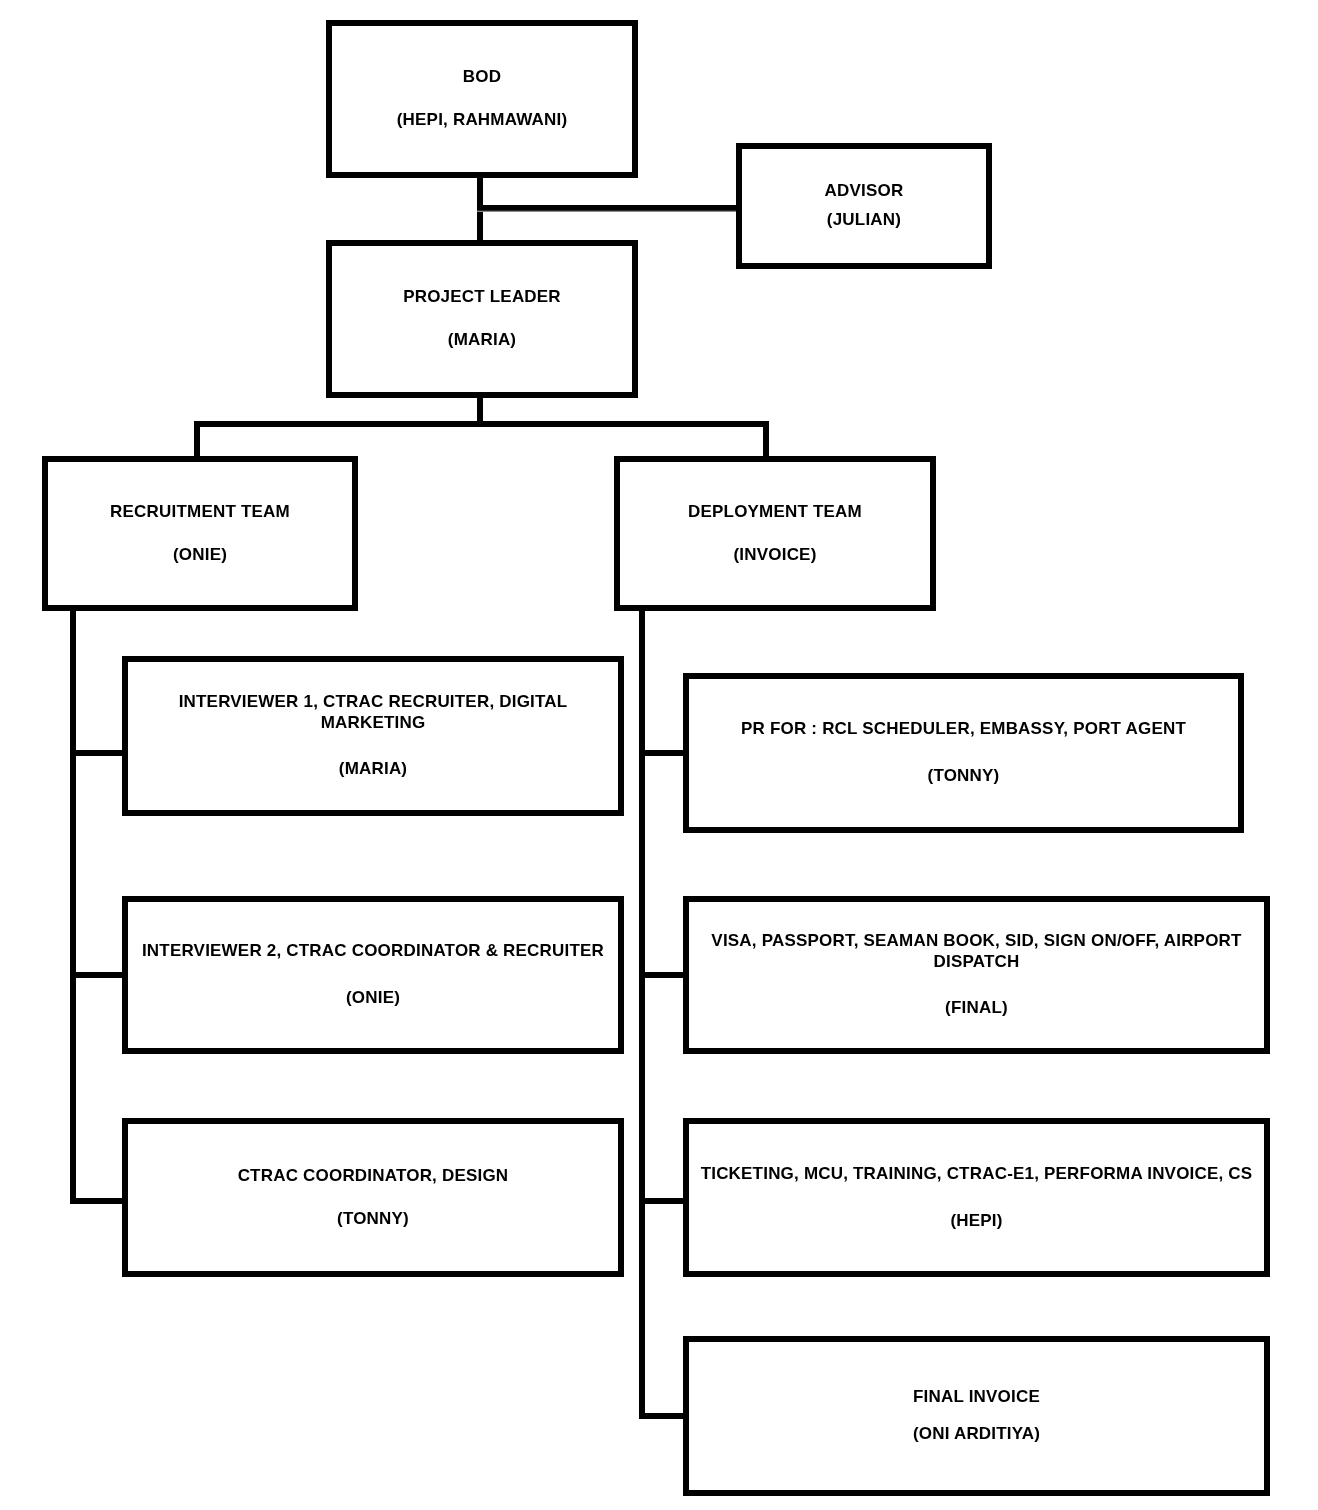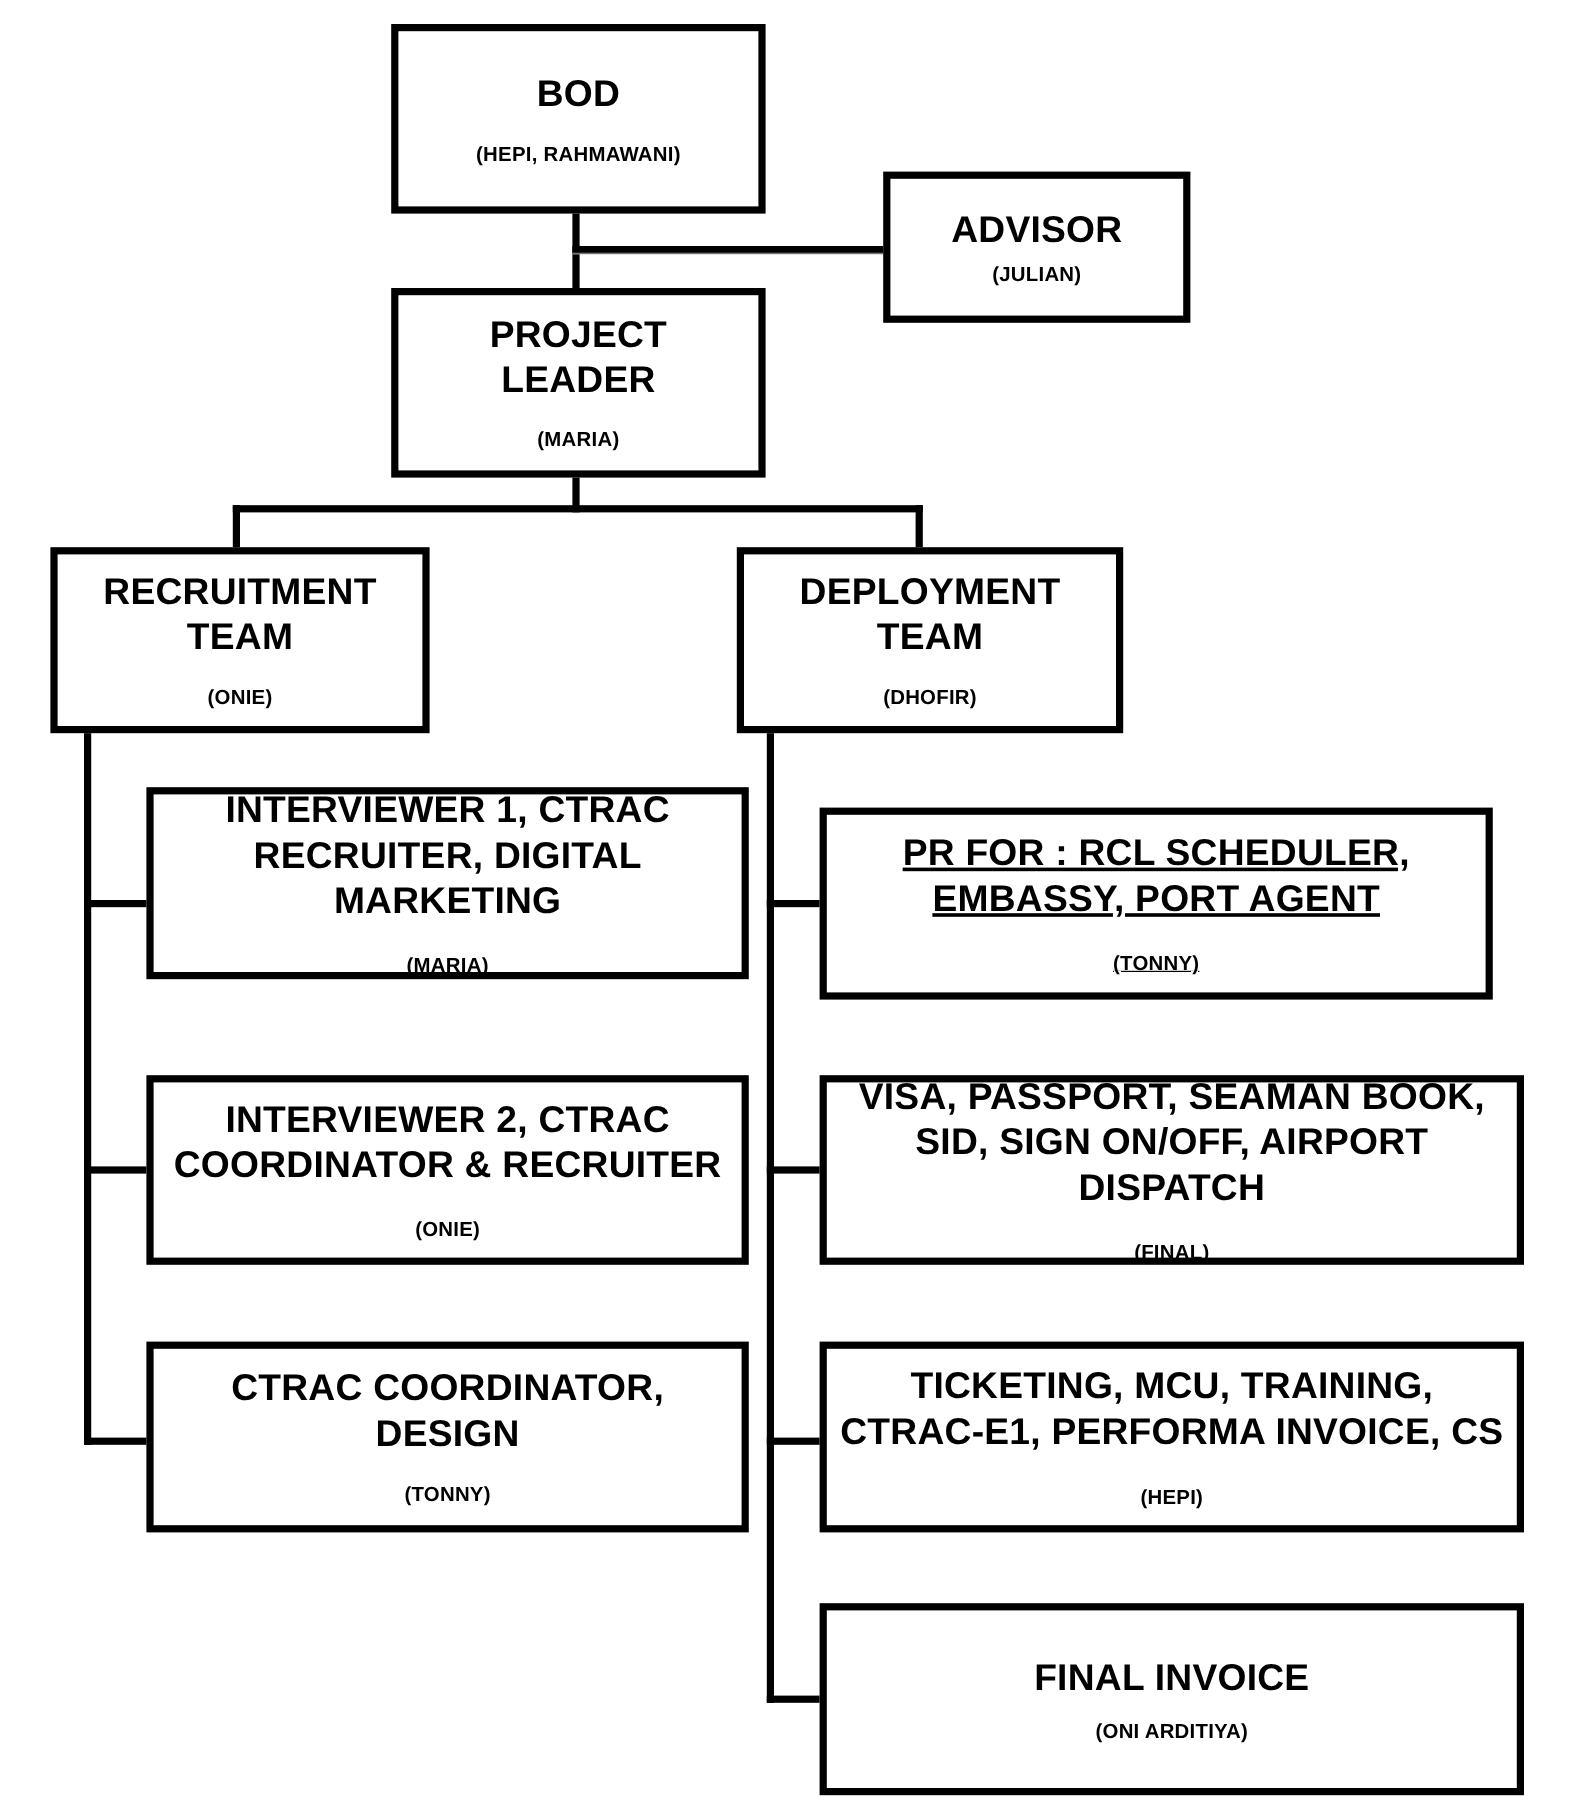--- a/index.html
+++ b/index.html
@@ -28,21 +28,21 @@
     flex-direction: column;
     align-items: center;
     justify-content: center;
     text-align: center;
     color: #000000;
     font-weight: bold;
     letter-spacing: 0.2px;
     z-index: 2;
   }
   .node .title {
-    font-size: 31px;
+    font-size: 17px;
     line-height: 1.22;
     padding: 0 10px;
     white-space: pre-line;
   }
   .node .person {
     font-size: 17px;
     line-height: 1.22;
     padding: 0 10px;
     margin-top: 22px;
   }
@@ -104,39 +104,39 @@
     <div class="person">(MARIA)</div>
   </div>
 
   <div class="node" style="left:42px; top:456px; width:316px; height:155px;">
     <div class="title">RECRUITMENT TEAM</div>
     <div class="person">(ONIE)</div>
   </div>
 
   <div class="node" style="left:614px; top:456px; width:322px; height:155px;">
     <div class="title">DEPLOYMENT TEAM</div>
-    <div class="person">(DHOFIR)</div>
+    <div class="person">(INVOICE)</div>
   </div>
 
   <div class="node two-line-gap" style="left:122px; top:656px; width:502px; height:160px;">
     <div class="title">INTERVIEWER 1, CTRAC RECRUITER, DIGITAL MARKETING</div>
     <div class="person">(MARIA)</div>
   </div>
 
   <div class="node two-line-gap" style="left:122px; top:896px; width:502px; height:158px;">
     <div class="title">INTERVIEWER 2, CTRAC COORDINATOR &amp; RECRUITER</div>
     <div class="person">(ONIE)</div>
   </div>
 
   <div class="node" style="left:122px; top:1118px; width:502px; height:159px;">
     <div class="title">CTRAC COORDINATOR, DESIGN</div>
     <div class="person">(TONNY)</div>
   </div>
 
-  <div class="node two-line-gap" style="left:683px; top:673px; width:561px; height:160px;text-decoration:underline;">
+  <div class="node two-line-gap" style="left:683px; top:673px; width:561px; height:160px;">
     <div class="title">PR FOR : RCL SCHEDULER, EMBASSY, PORT AGENT</div>
     <div class="person">(TONNY)</div>
   </div>
 
   <div class="node two-line-gap" style="left:683px; top:896px; width:587px; height:158px;">
     <div class="title">VISA, PASSPORT, SEAMAN BOOK, SID, SIGN ON/OFF, AIRPORT DISPATCH</div>
     <div class="person">(FINAL)</div>
   </div>
 
   <div class="node two-line-gap" style="left:683px; top:1118px; width:587px; height:159px;">

